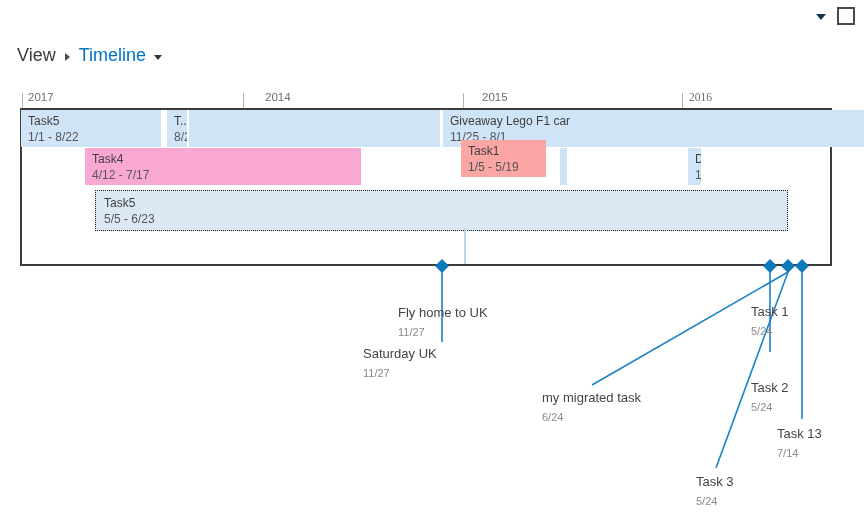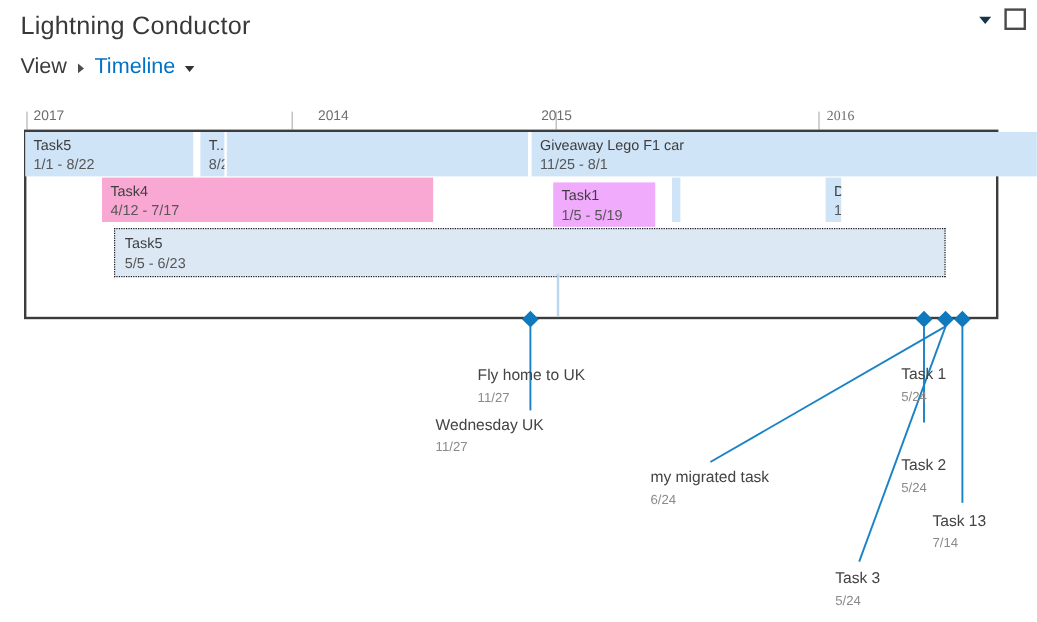--- a/index.html
+++ b/index.html
@@ -40,36 +40,35 @@
 
   .ms-label { position:absolute; }
   .ms-name { font-size:13px; color:#444; line-height:21px; }
   .ms-date { font-size:11px; color:#8b8b8b; line-height:16px; margin-top:1px; }
 </style>
 </head>
 <body>
 
 <div id="stage">
 
-  <div class="page-title">Lightning Conductor</div>
 
   <div class="menubar">
     <span class="menu-item">View</span><span class="menu-sep"></span><span class="menu-item menu-timeline">Timeline</span><span class="caret-down-sm"></span>
   </div>
 
   <div class="topright-caret"></div>
   <div class="focus-box"></div>
 
   <div id="years">
       <div class="year-tick" style="left: 22px;"></div>
       <div class="year-label" style="left: 28px;">2017</div>
       <div class="year-tick" style="left: 243px;"></div>
       <div class="year-label" style="left: 249px; margin-left: 16px;">2014</div>
       <div class="year-tick" style="left: 463px;"></div>
-      <div class="year-label" style="left: 451px;">2015</div>
+      <div class="year-label" style="left: 482px;">2015</div>
       <div class="year-tick" style="left: 682px;"></div>
       <div class="year-label" style="left: 689px; font-family: Liberation Serif, serif;">2016</div>
     </div>
   <div class="tl-box" id="tlbox" style="left: 20px; top: 108px; width: 812px; height: 158px; border-color: rgb(60, 60, 60);"></div>
   <div id="bars">
       <div class="bar" style="left: 21px; top: 110px; width: 140px; height: 37px; background: rgb(207, 228, 247);">
         <span class="bar-name">Task5</span>
         <span class="bar-date">1/1 - 8/22</span>
       </div>
       <div class="bar" style="left: 167px; top: 110px; width: 20px; height: 37px; background: rgb(207, 228, 247);">
@@ -81,21 +80,21 @@
         <span class="bar-date"></span>
       </div>
       <div class="bar" style="left: 443px; top: 110px; width: 428px; height: 37px; background: rgb(207, 228, 247);">
         <span class="bar-name">Giveaway Lego F1 car</span>
         <span class="bar-date">11/25 - 8/1</span>
       </div>
       <div class="bar" style="left: 85px; top: 148px; width: 276px; height: 37px; background: #f9a8d4;">
         <span class="bar-name">Task4</span>
         <span class="bar-date">4/12 - 7/17</span>
       </div>
-      <div class="bar" style="left: 461px; top: 152px; width: 85px; height: 37px; background: #f0abfc;">
+      <div class="bar" style="left: 461px; top: 140px; width: 85px; height: 37px; background: #fca5a5;">
         <span class="bar-name">Task1</span>
         <span class="bar-date">1/5 - 5/19</span>
       </div>
       <div class="bar" style="left: 560px; top: 148px; width: 7px; height: 37px; background: rgb(207, 228, 247);">
         <span class="bar-name"></span>
         <span class="bar-date"></span>
       </div>
       <div class="bar" style="left: 688px; top: 148px; width: 13px; height: 37px; background: rgb(207, 228, 247);">
         <span class="bar-name">D</span>
         <span class="bar-date">1</span>
@@ -116,21 +115,21 @@
       <path d="M 770 259 L 777 266 L 770 273 L 763 266 Z" fill="#0f79be" style="pointer-events: auto;"></path>
       <path d="M 788 259 L 795 266 L 788 273 L 781 266 Z" fill="#0f79be" style="pointer-events: auto;"></path>
       <path d="M 802 259 L 809 266 L 802 273 L 795 266 Z" fill="#0f79be" style="pointer-events: auto;"></path>
     </svg>
   <div id="mslabels">
       <div class="ms-label" style="left: 398px; top: 302px;">
         <div class="ms-name">Fly home to UK</div>
         <div class="ms-date">11/27</div>
       </div>
       <div class="ms-label" style="left: 363px; top: 343px;">
-        <div class="ms-name">Wednesday UK</div>
+        <div class="ms-name">Saturday UK</div>
         <div class="ms-date">11/27</div>
       </div>
       <div class="ms-label" style="left: 542px; top: 387px;">
         <div class="ms-name">my migrated task</div>
         <div class="ms-date">6/24</div>
       </div>
       <div class="ms-label" style="left: 751px; top: 301px;">
         <div class="ms-name">Task 1</div>
         <div class="ms-date">5/24</div>
       </div>

